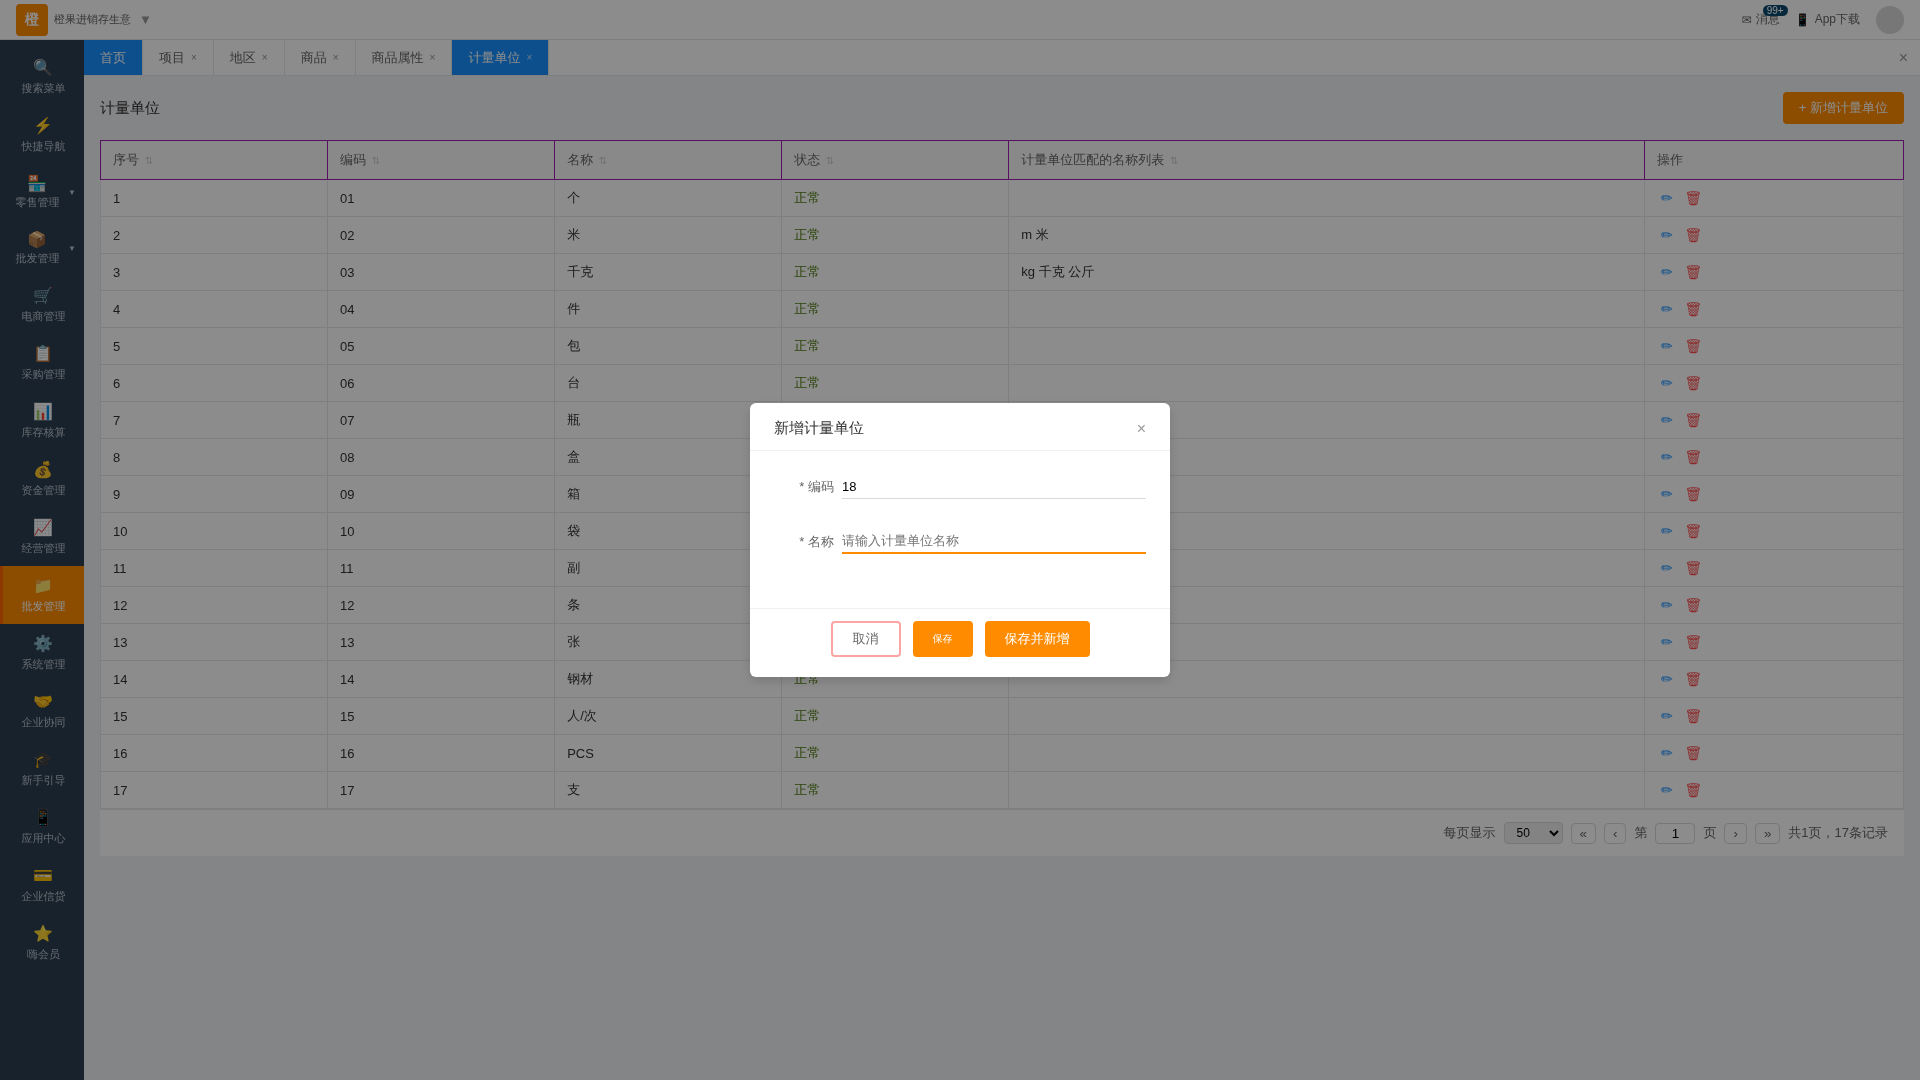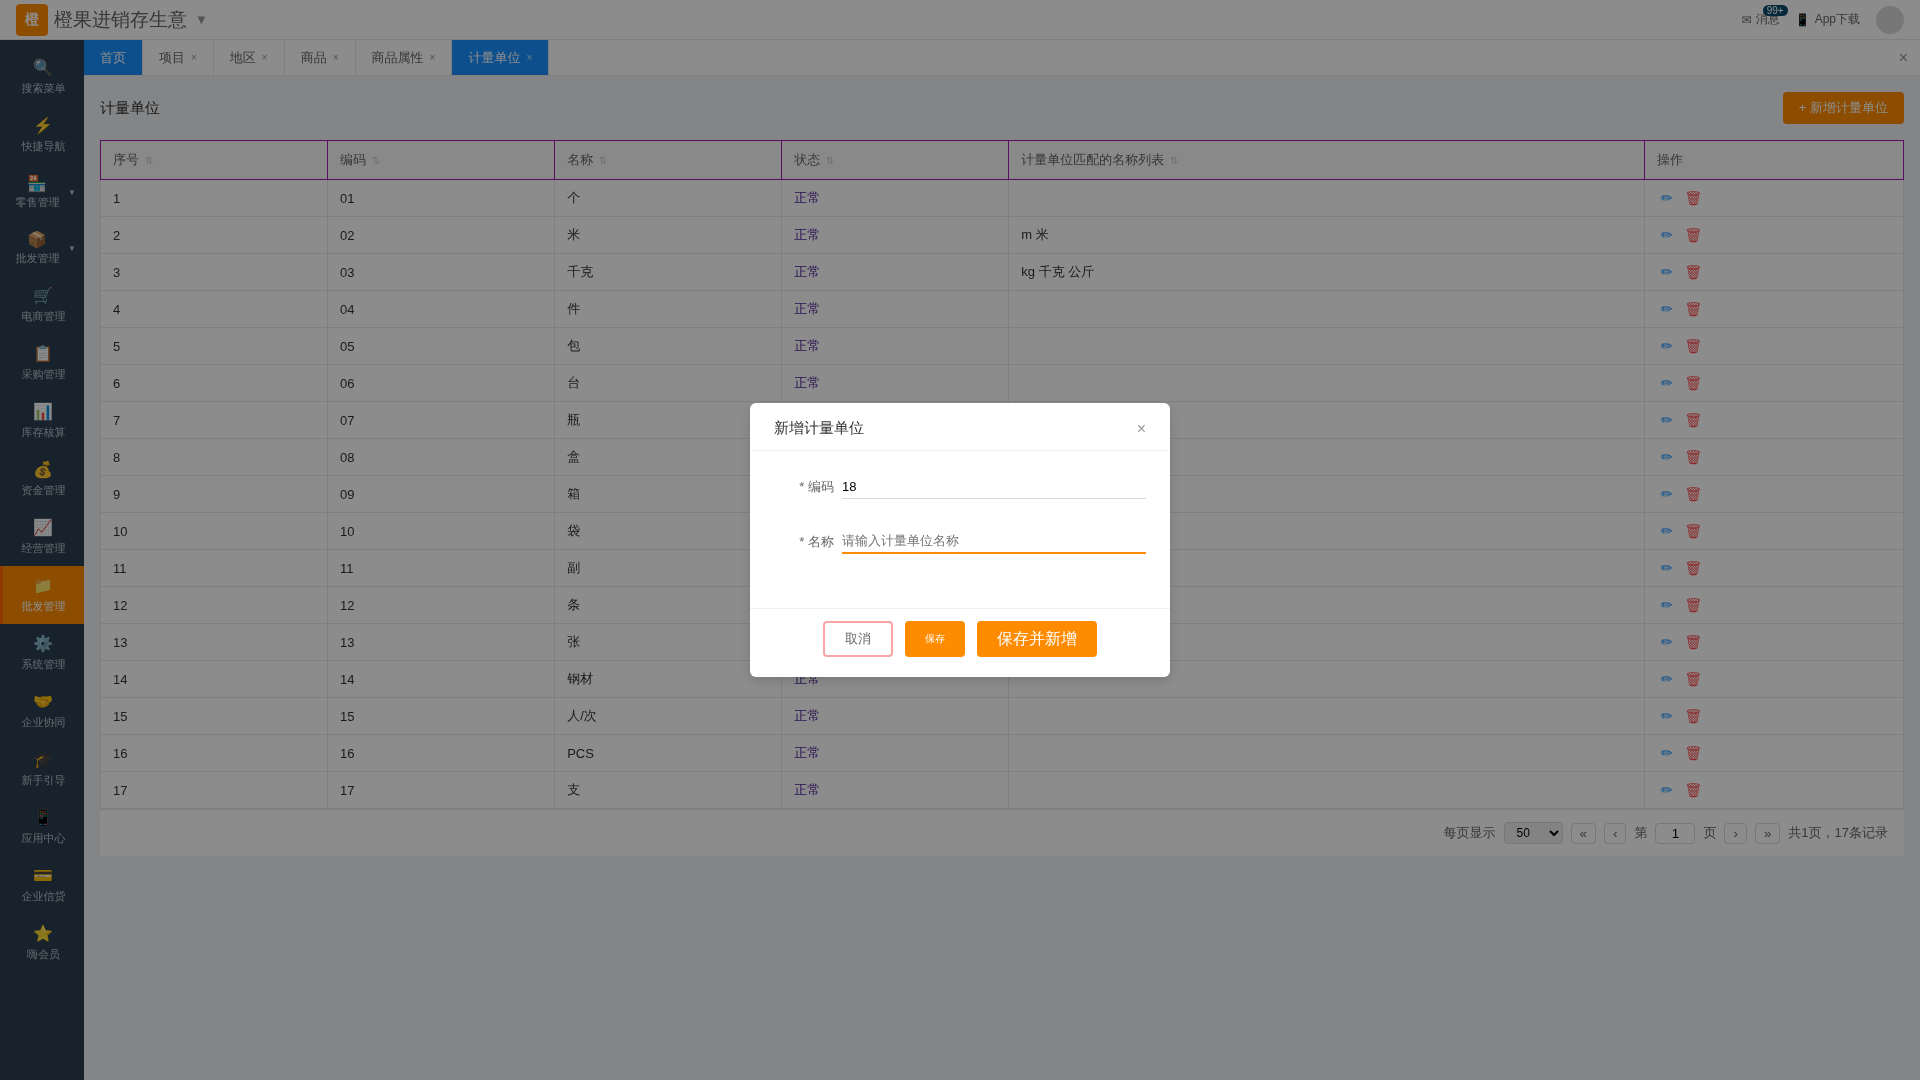--- a/index.html
+++ b/index.html
@@ -14,21 +14,21 @@
       align-items: center;
       justify-content: space-between;
       padding: 0 16px;
       position: fixed;
       top: 0; left: 0; right: 0;
       z-index: 100;
     }
     .top-bar-left { display: flex; align-items: center; gap: 8px; }
     .logo-area { display: flex; align-items: center; gap: 6px; }
     .logo-icon { width: 32px; height: 32px; background: #ff8c00; border-radius: 4px; display: flex; align-items: center; justify-content: center; color: #fff; font-weight: bold; font-size: 14px; }
-    .logo-text { font-size: 19px; color: #666; }
+    .logo-text { font-size: 11px; color: #666; }
     .top-bar-right { display: flex; align-items: center; gap: 16px; }
     .top-btn { display: flex; align-items: center; gap: 4px; font-size: 12px; color: #666; cursor: pointer; position: relative; }
     .badge { background: #0c4a6e; color: #fff; border-radius: 10px; padding: 0 4px; font-size: 10px; position: absolute; top: -6px; right: -8px; }
     .user-avatar { width: 28px; height: 28px; background: #d9d9d9; border-radius: 50%; }
     .app-download { display: flex; align-items: center; gap: 4px; font-size: 12px; color: #666; cursor: pointer; }
 
     
     .main-layout { display: flex; height: 1080px; padding-top: 40px; }
 
     
@@ -107,21 +107,21 @@
       font-size: 13px;
       color: #666;
     }
     .data-table td {
       border: 1px solid #e8e8e8;
       padding: 9px 12px;
       font-size: 13px;
       color: #333;
     }
     .sort-icon { color: #ccc; font-size: 10px; margin-left: 2px; }
-    .status-normal { color: #4c1d95; }
+    .status-normal { color: #4d7c0f; }
     .action-btn { cursor: pointer; color: #1890ff; margin: 0 4px; font-size: 14px; }
     .action-btn.delete { color: #ff4d4f; }
 
     
     .pagination {
       display: flex;
       align-items: center;
       justify-content: flex-end;
       padding: 12px 16px;
       background: #fff;
@@ -162,21 +162,21 @@
     .modal-title { font-size: 15px; font-weight: 500; color: #333; }
     .modal-close { cursor: pointer; color: #999; font-size: 16px; }
     .modal-body { padding: 24px 24px 16px; }
     .form-row { display: flex; align-items: center; margin-bottom: 30px; }
     .form-label { width: 60px; text-align: right; margin-right: 8px; font-size: 13px; color: #666; }
     .form-input { flex: 1; border: none; border-bottom: 1px solid #d9d9d9; padding: 4px 0; font-size: 13px; outline: none; }
     .form-input.active-input { border-bottom: 2px solid #ff8c00; }
     .modal-footer { padding: 12px 24px 20px; display: flex; justify-content: center; gap: 12px; border-top: 1px solid #f0f0f0; margin-top: 8px; }
     .btn-cancel { border: 2px solid #fca5a5; background: #fff; color: #666; padding: 7px 20px; border-radius: 4px; cursor: pointer; font-size: 13px; }
     .btn-save { background: #ff8c00; color: #fff; border: none; padding: 7px 20px; border-radius: 4px; cursor: pointer; font-size: 10px; }
-    .btn-save-new { background: #ff8c00; color: #fff; border: none; padding: 7px 20px; border-radius: 4px; cursor: pointer; font-size: 16px; }
+    .btn-save-new { background: #ff8c00; color: #fff; border: none; padding: 7px 20px; border-radius: 4px; cursor: pointer; font-size: 13px; }
   </style>
 </head>
 <body>
 
 <div class="top-bar">
   <div class="top-bar-left">
     <div class="logo-area">
       <div class="logo-icon">橙</div>
       <span class="logo-text">橙果进销存生意</span>
     </div>

